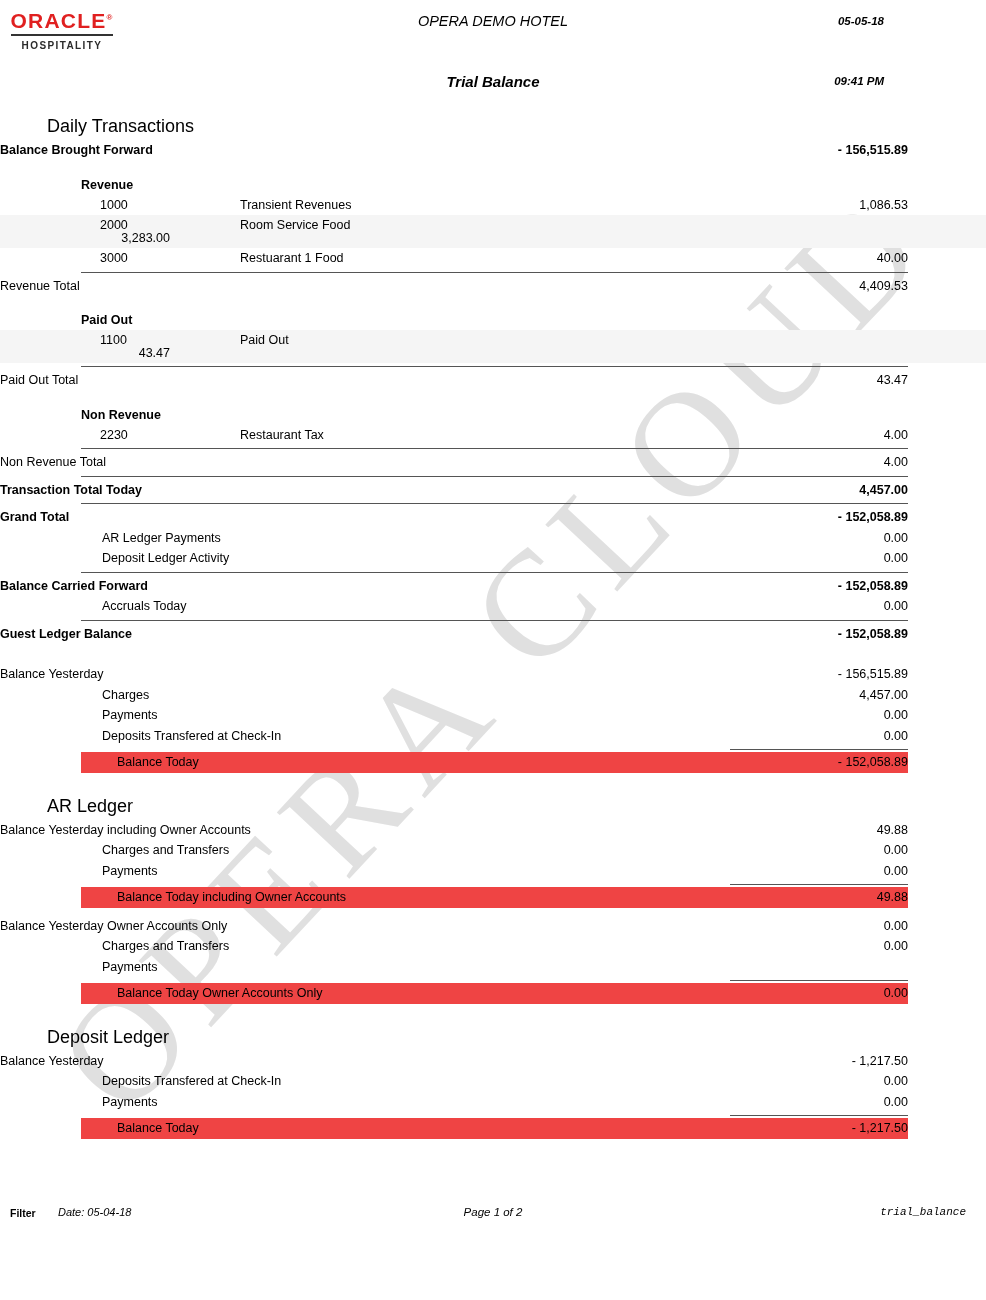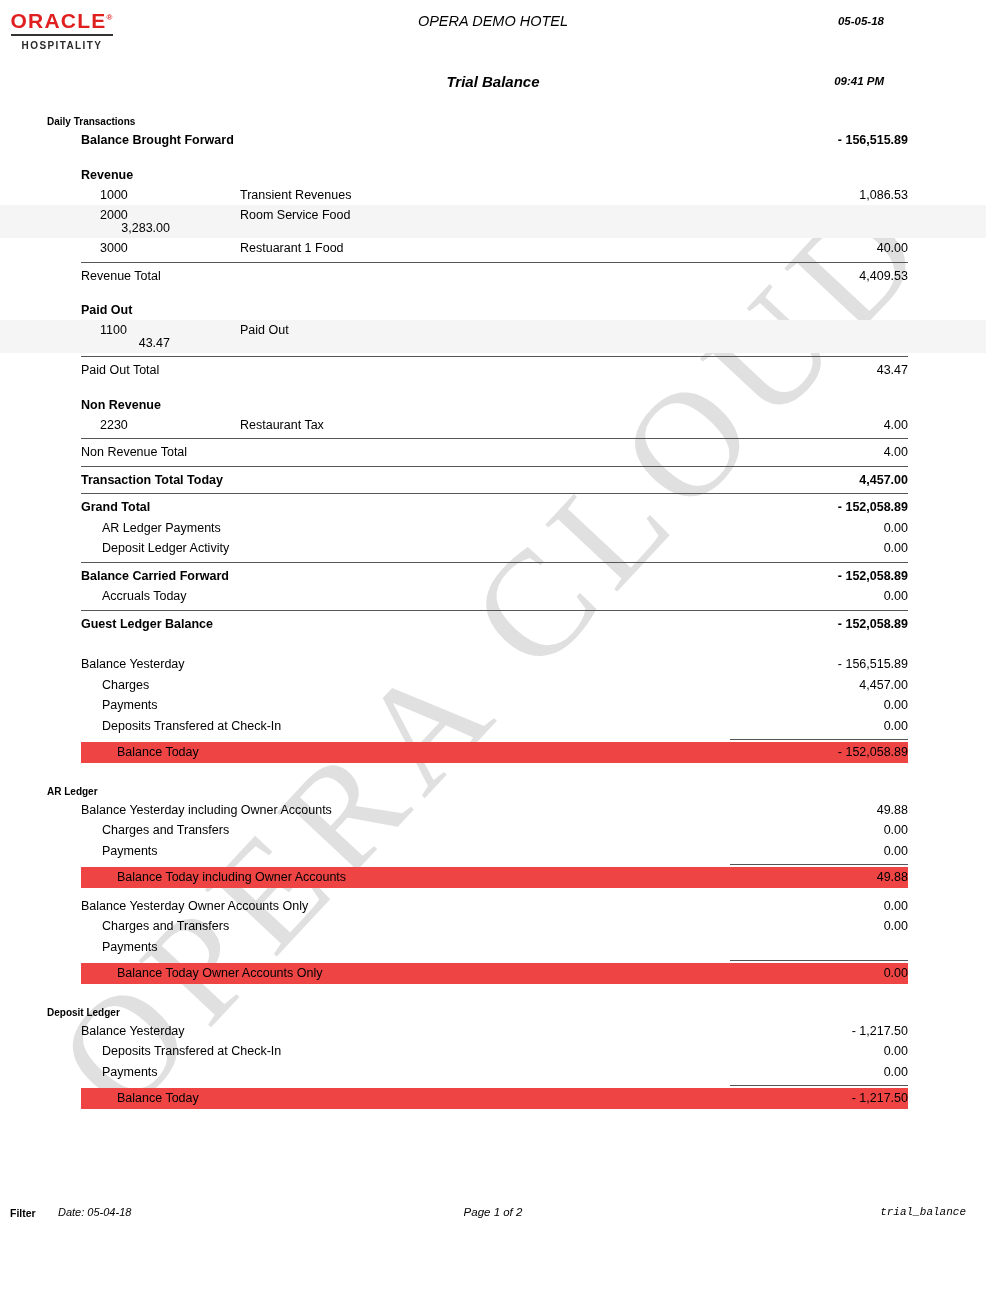--- a/index.html
+++ b/index.html
@@ -128,22 +128,22 @@
     position: absolute;
     left: 0;
     top: 113px;
     width: 986px;
   }
 
   .section {
     margin: 0;
   }
   .section-title {
-    font-size: 10px;
-    font-weight: 700;
+    font-size: 18px;
+    font-weight: 400;
     padding: 3px 0 3px 47px;
   }
   .group-title {
     font-size: 12.5px;
     font-weight: 700;
     padding: 3px 0 3px 81px;
   }
 
   
   .row {
@@ -160,21 +160,21 @@
   }
   .row .amt {
     flex: 0 0 auto;
     width: 170px;
     text-align: right;
     padding-right: 78px;
     white-space: nowrap;
   }
 
   
-  .ind-1 .lbl { padding-left: 81px; }
+  .ind-1 .lbl { }
   .ind-2 .lbl { padding-left: 102px; }
   .ind-acct .lbl { padding-left: 100px; }
 
   .bold { font-weight: 700; }
 
   
   .acct-code {
     display: inline-block;
     width: 140px;
   }

